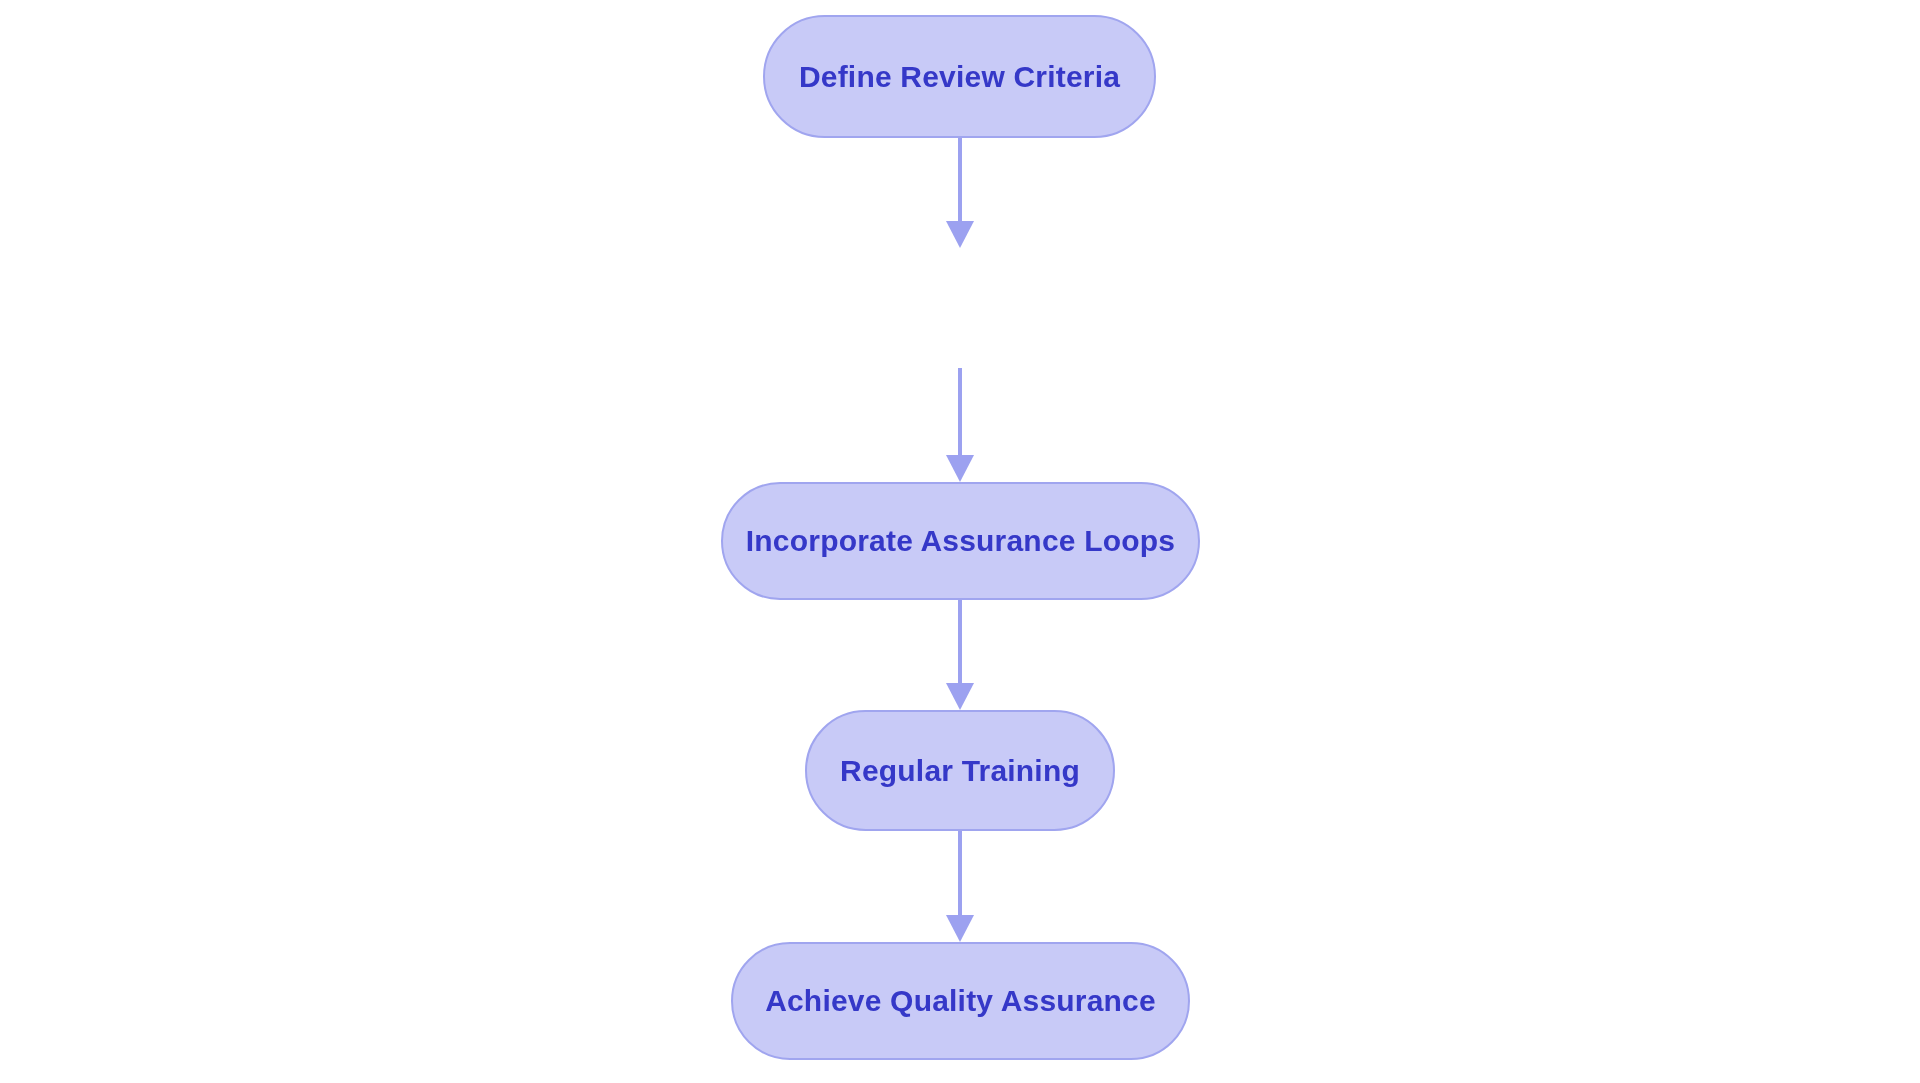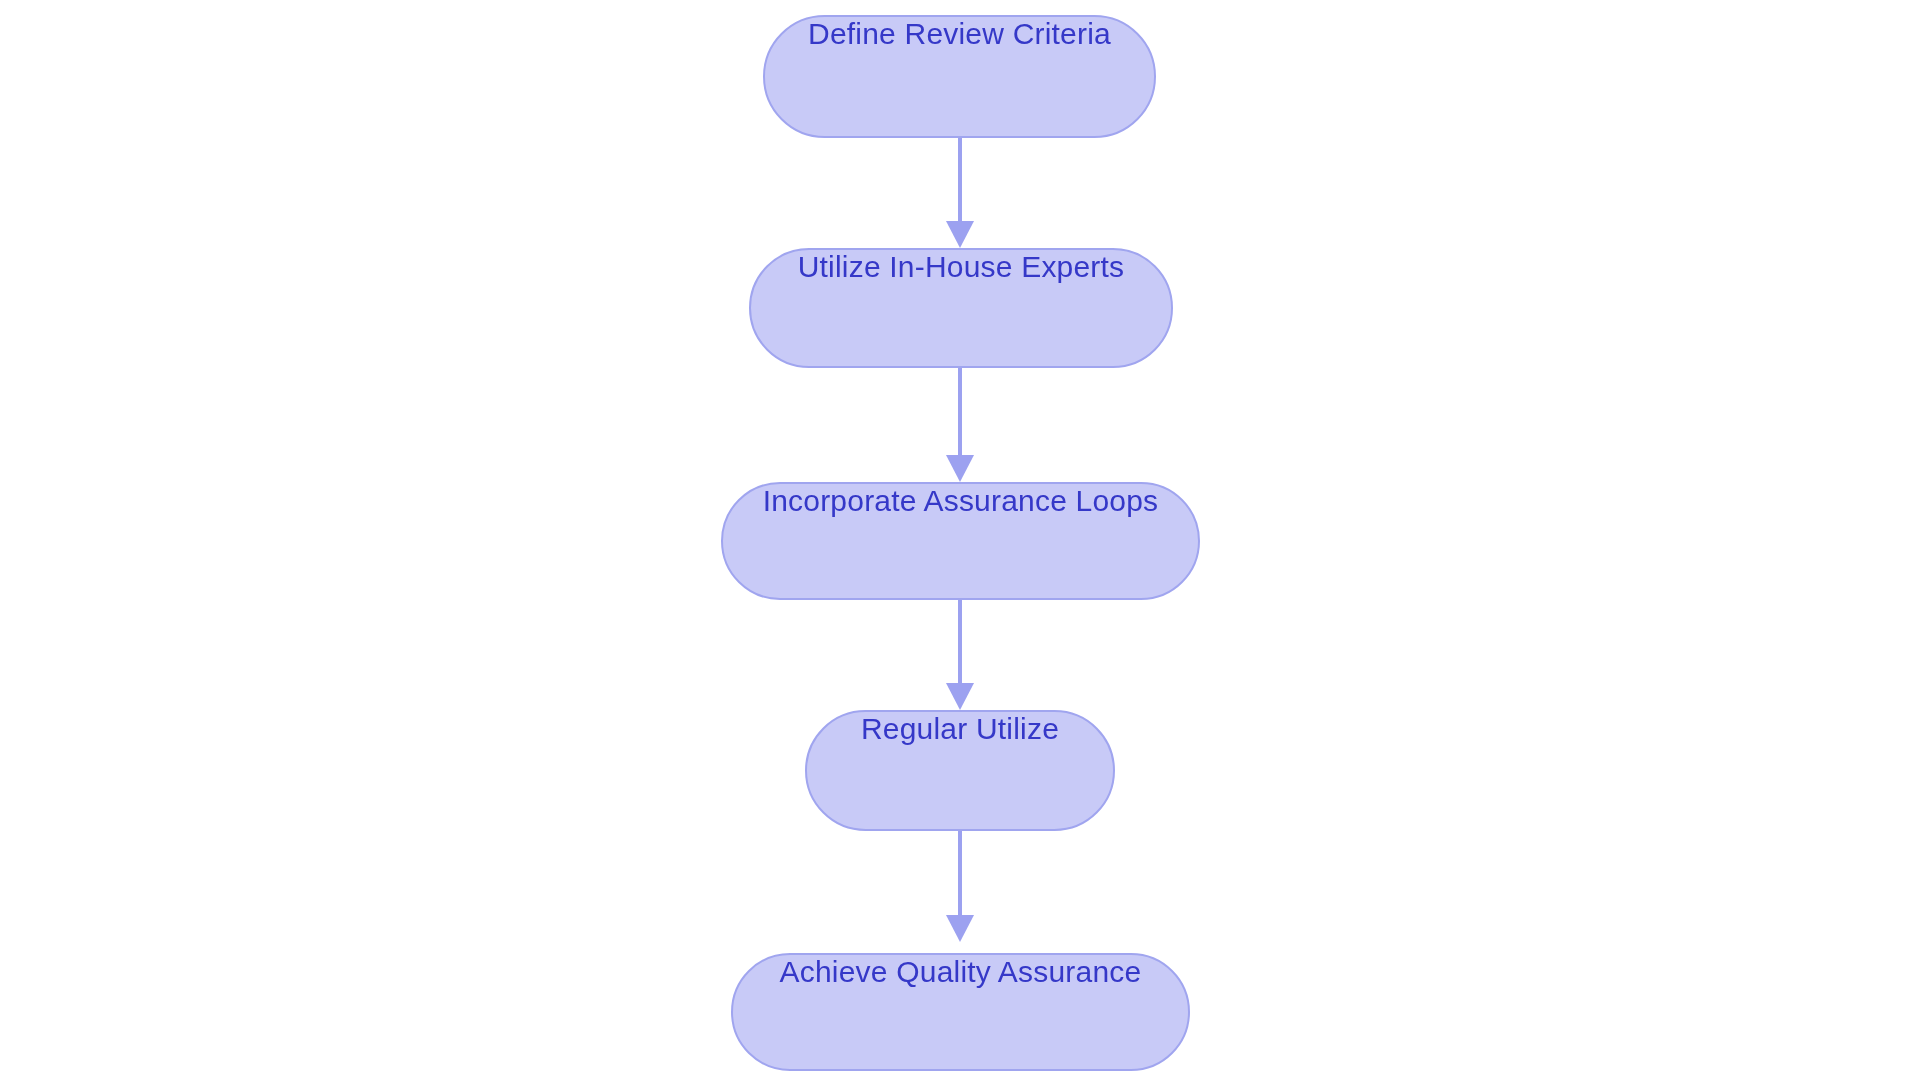--- a/index.html
+++ b/index.html
@@ -15,32 +15,33 @@
     font-family: "Liberation Sans", sans-serif;
     overflow: hidden;
   }
   .node {
     position: absolute;
     box-sizing: border-box;
     background: var(--node-fill, #c8caf7);
     border: 2px solid var(--node-border, #a0a5ef);
     border-radius: 62px;
     display: flex;
+    align-items: center;
     justify-content: center;
     color: var(--text, #3538c8);
     font-size: 30px;
-    font-weight: 400;
+    font-weight: 700;
     letter-spacing: 0.2px;
     white-space: nowrap;
   }
   .n1 { left: 763px; top: 15px;  width: 393px; height: 123px; }
   .n2 { left: 749px; top: 248px; width: 424px; height: 120px; }
   .n3 { left: 721px; top: 482px; width: 479px; height: 118px; }
   .n4 { left: 805px; top: 710px; width: 310px; height: 121px; }
-  .n5 { left: 731px; top: 942px; width: 459px; height: 118px; margin-top: 11px; }
+  .n5 { left: 731px; top: 942px; width: 459px; height: 118px; }
 
   .arrow {
     position: absolute;
     left: 960px;
     transform: translateX(-50%);
     display: flex;
     flex-direction: column;
     align-items: center;
   }
   .a1 { top: 138px; height: 110px; }
@@ -67,40 +68,37 @@
 
   <div class="node n1">
     <span>Define Review Criteria</span>
   </div>
 
   <div class="arrow a1">
     <div class="arrow-line"></div>
     <div class="arrow-head"></div>
   </div>
 
-  <div class="node n2">
-    <span>Utilize In-House Experts</span>
-  </div>
 
   <div class="arrow a2">
     <div class="arrow-line"></div>
     <div class="arrow-head"></div>
   </div>
 
   <div class="node n3">
     <span>Incorporate Assurance Loops</span>
   </div>
 
   <div class="arrow a3">
     <div class="arrow-line"></div>
     <div class="arrow-head"></div>
   </div>
 
   <div class="node n4">
-    <span>Regular Utilize</span>
+    <span>Regular Training</span>
   </div>
 
   <div class="arrow a4">
     <div class="arrow-line"></div>
     <div class="arrow-head"></div>
   </div>
 
   <div class="node n5">
     <span>Achieve Quality Assurance</span>
   </div>

